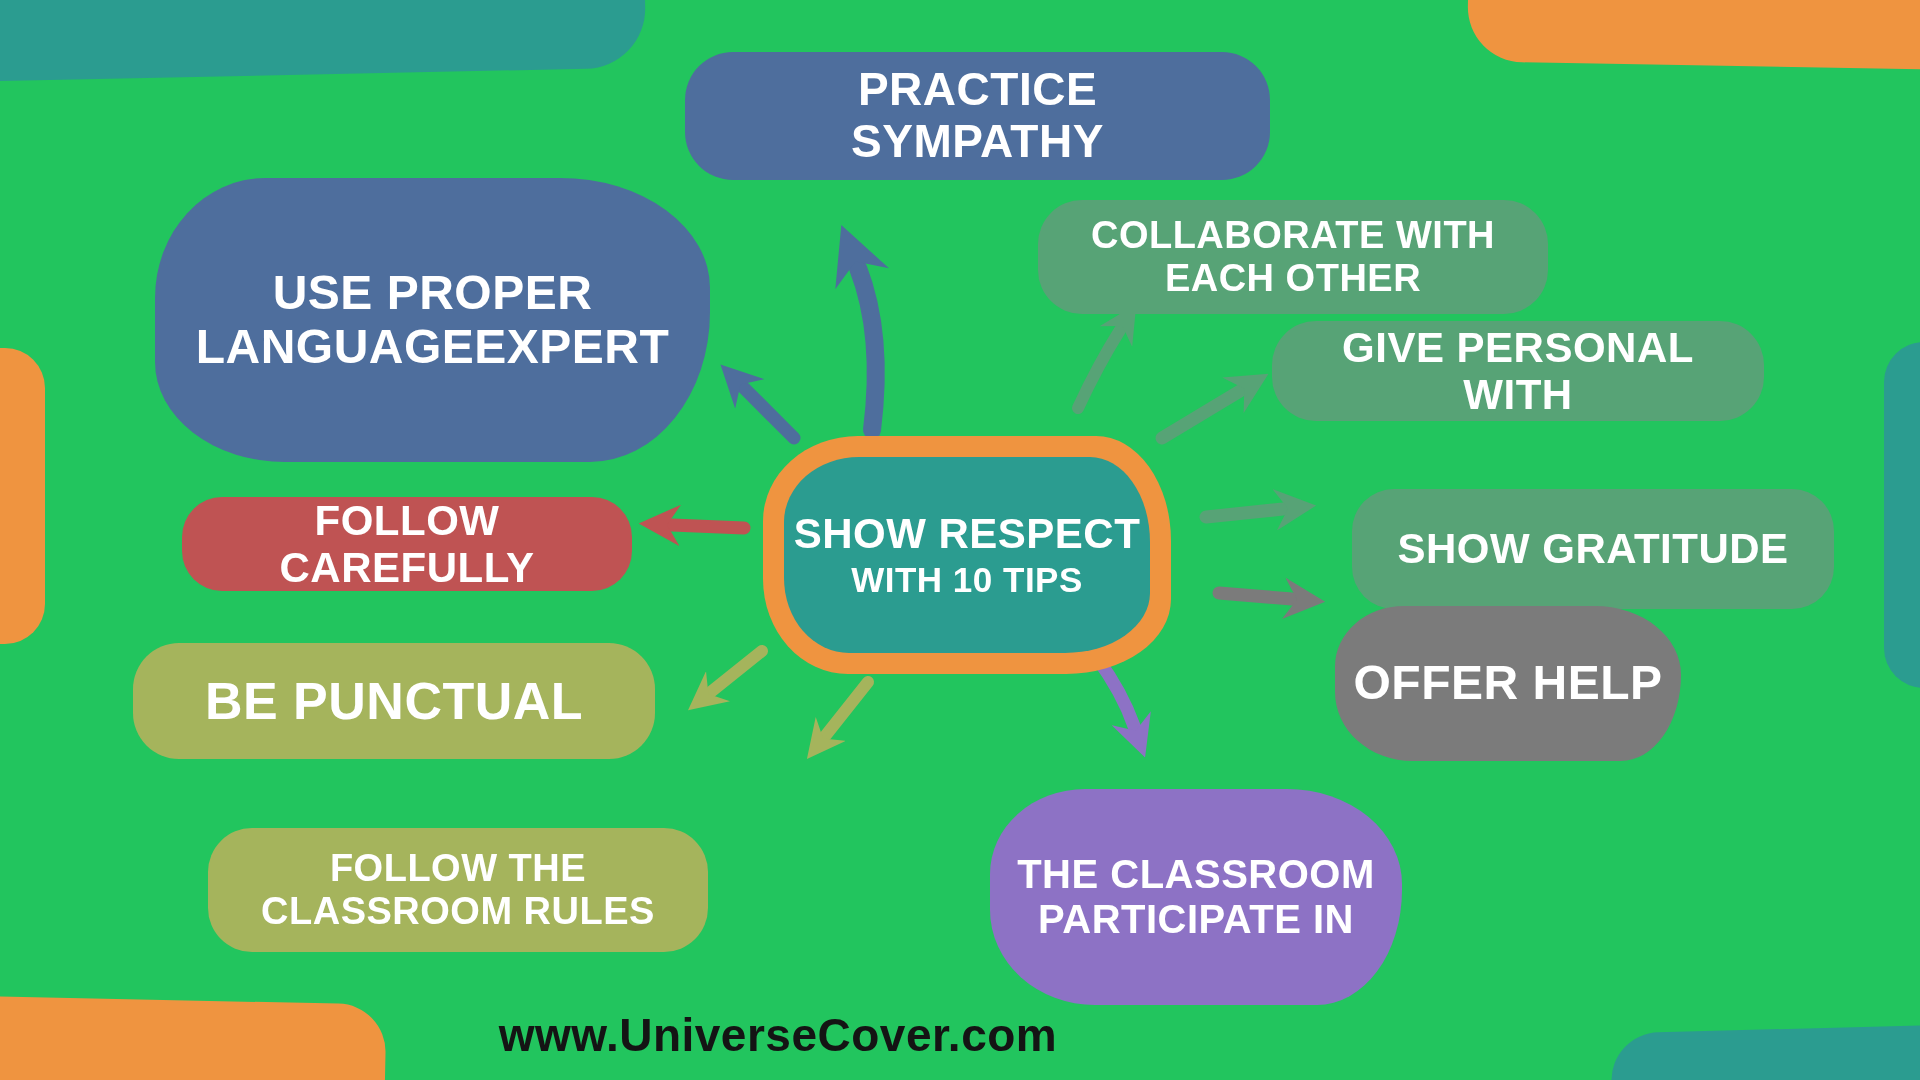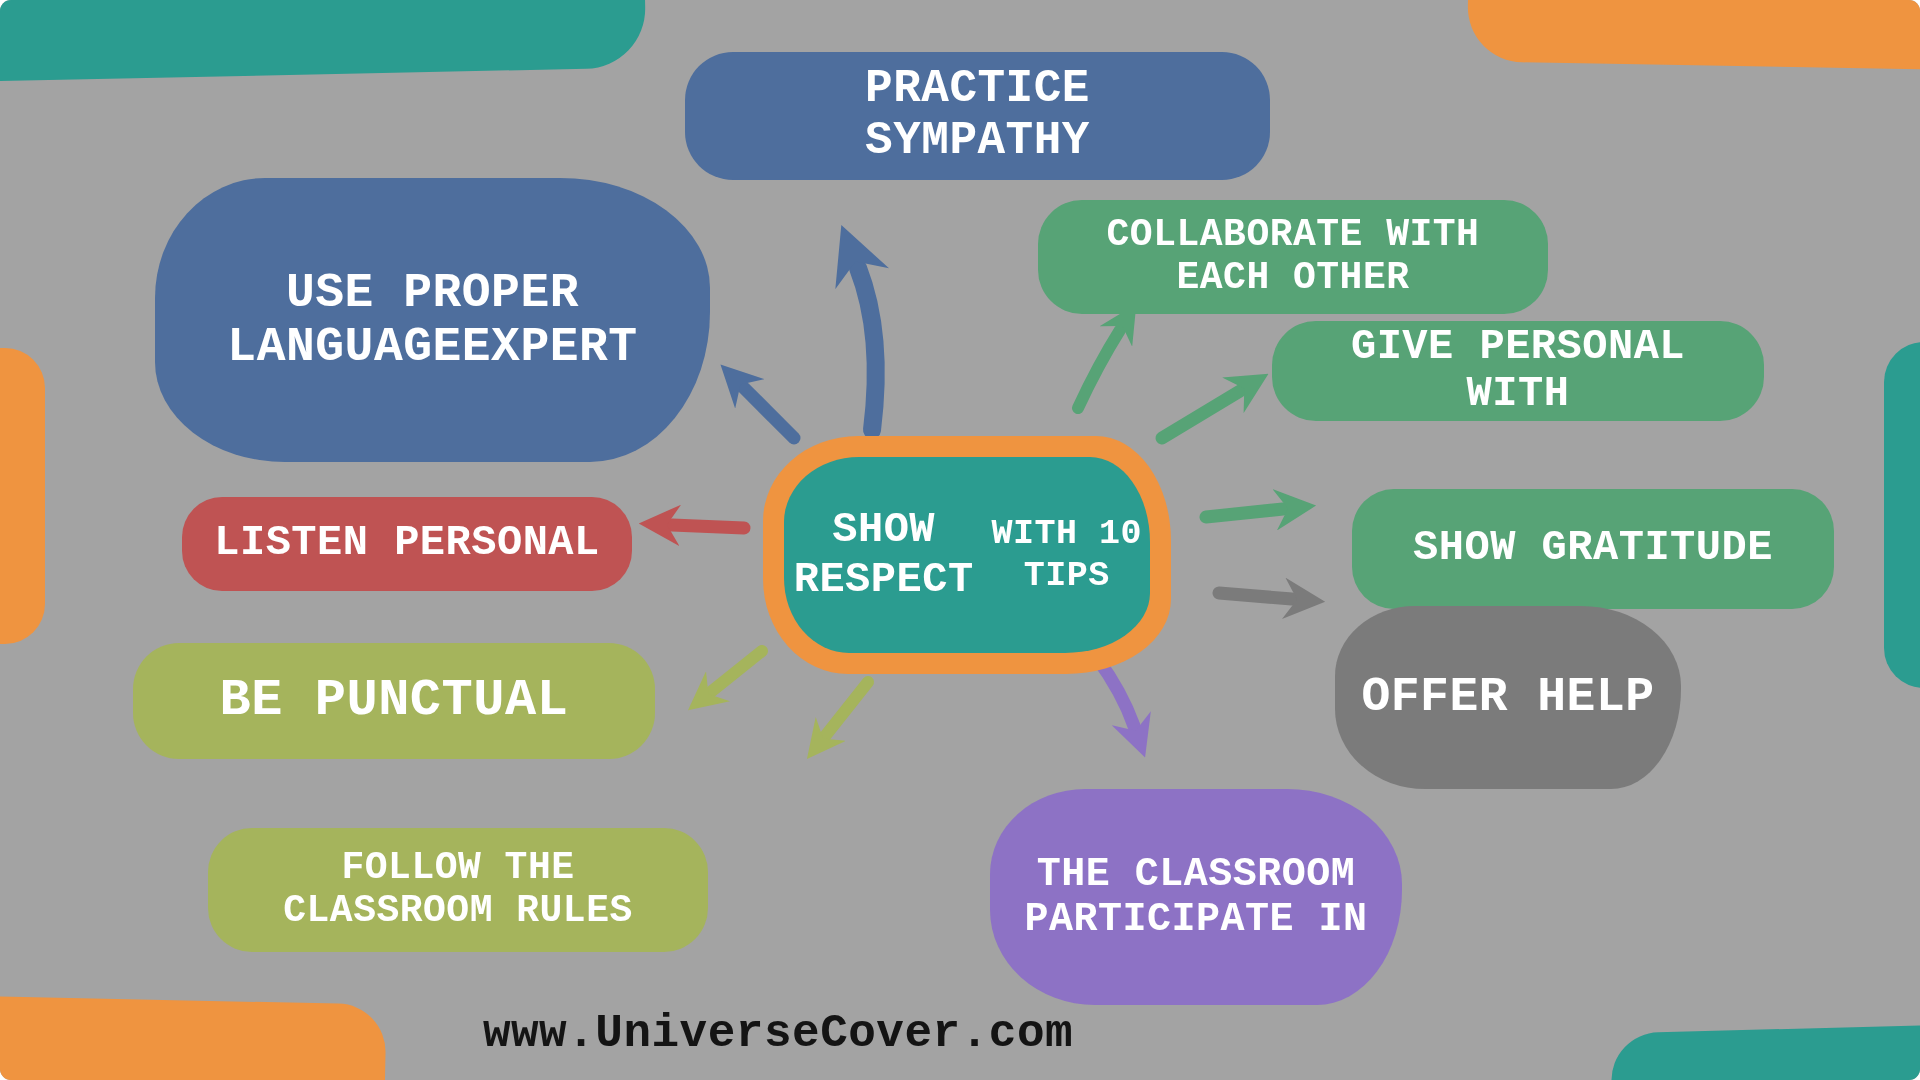--- a/index.html
+++ b/index.html
@@ -1,19 +1,18 @@
 <!DOCTYPE html>
 <html><head>
 <meta charset="utf-8">
 <style>
   html,body{margin:0;padding:0;background:#ffffff;}
   .canvas{
-    position:relative;width:1920px;height:1080px;overflow:hidden;background:#a3a3a3;
-    font-family:Liberation Mono, monospace;
-    border-radius:11px;
+    position:relative;width:1920px;height:1080px;overflow:hidden;background:#22c55e;
+    font-family:Liberation Sans, sans-serif;
   }
   
   .deco{position:absolute;}
   .deco-tl{left:-70px;top:-70px;width:715px;height:145px;background:#2b9c90;border-radius:60px;transform:rotate(-1.2deg);}
   .deco-tr{left:1468px;top:-62px;width:530px;height:128px;background:#ef9440;border-radius:55px;transform:rotate(1deg);}
   .deco-ml{left:-55px;top:348px;width:100px;height:296px;background:#ef9440;border-radius:40px;}
   .deco-mr{left:1884px;top:342px;width:100px;height:346px;background:#2b9c90;border-radius:40px;}
   .deco-bl{left:-55px;top:1000px;width:440px;height:150px;background:#ef9440;border-radius:48px;transform:rotate(1.2deg);}
   .deco-br{left:1612px;top:1028px;width:420px;height:140px;background:#2b9c90;border-radius:48px;transform:rotate(-1.5deg);}
   
@@ -26,37 +25,37 @@
   .b-red{background:#bf5353;}
   .b-olive{background:#a5b45c;}
   .b-gray{background:#7b7b7b;}
   .b-purple{background:#8d72c5;}
   .n-practice{left:685px;top:52px;width:585px;height:128px;border-radius:48px;font-size:46px;}
   .n-language{left:155px;top:178px;width:555px;height:284px;font-size:48px;
     border-radius:110px 150px 120px 130px / 120px 110px 150px 100px;}
   .n-collab{left:1038px;top:200px;width:510px;height:114px;border-radius:44px;font-size:38px;}
   .n-space{left:1272px;top:321px;width:492px;height:100px;border-radius:44px;font-size:42px;}
   .n-gratitude{left:1352px;top:489px;width:482px;height:120px;border-radius:42px;font-size:42px;}
-  .n-help{left:1335px;top:606px;width:346px;height:183px;font-size:48px;
+  .n-help{left:1335px;top:606px;width:346px;height:155px;font-size:48px;
     border-radius:80px 100px 70px 90px / 70px 80px 100px 80px;}
   .n-participate{left:990px;top:789px;width:412px;height:216px;font-size:40px;
     border-radius:95px 115px 85px 105px / 85px 95px 115px 95px;}
   .n-listen{left:182px;top:497px;width:450px;height:94px;border-radius:40px;font-size:42px;}
   .n-punctual{left:133px;top:643px;width:522px;height:116px;border-radius:46px;font-size:52px;}
   .n-rules{left:208px;top:828px;width:500px;height:124px;border-radius:44px;font-size:38px;}
   
   .center-outer{
     position:absolute;left:763px;top:436px;width:408px;height:238px;background:#ef9440;
     border-radius:95px 75px 105px 85px / 85px 105px 75px 95px;
     display:flex;align-items:center;justify-content:center;
   }
   .center-inner{
     width:366px;height:196px;background:#2b9c90;
     border-radius:75px 60px 85px 65px / 65px 85px 60px 75px;
-    display:flex;align-items:center;justify-content:center;
+    display:flex;flex-direction:column;align-items:center;justify-content:center;
     color:#fff;font-weight:bold;text-align:center;line-height:1.2;letter-spacing:0.5px;
   }
   .center-l1{font-size:42px;}
   .center-l2{font-size:35px;}
   
   .arrows{position:absolute;left:0;top:0;}
   
   .footer{
     position:absolute;left:438px;top:1008px;width:680px;text-align:center;
     font-size:46px;font-weight:bold;color:#141414;letter-spacing:0.5px;
@@ -134,21 +133,21 @@
   <div class="bubble b-gray n-help">
     <span>OFFER HELP</span>
   </div>
 
   <div class="bubble b-purple n-participate">
     <span>THE CLASSROOM</span>
     <span>PARTICIPATE IN</span>
   </div>
 
   <div class="bubble b-red n-listen">
-    <span>LISTEN PERSONAL</span>
+    <span>FOLLOW CAREFULLY</span>
   </div>
 
   <div class="bubble b-olive n-punctual">
     <span>BE PUNCTUAL</span>
   </div>
 
   <div class="bubble b-olive n-rules">
     <span>FOLLOW THE</span>
     <span>CLASSROOM RULES</span>
   </div>

